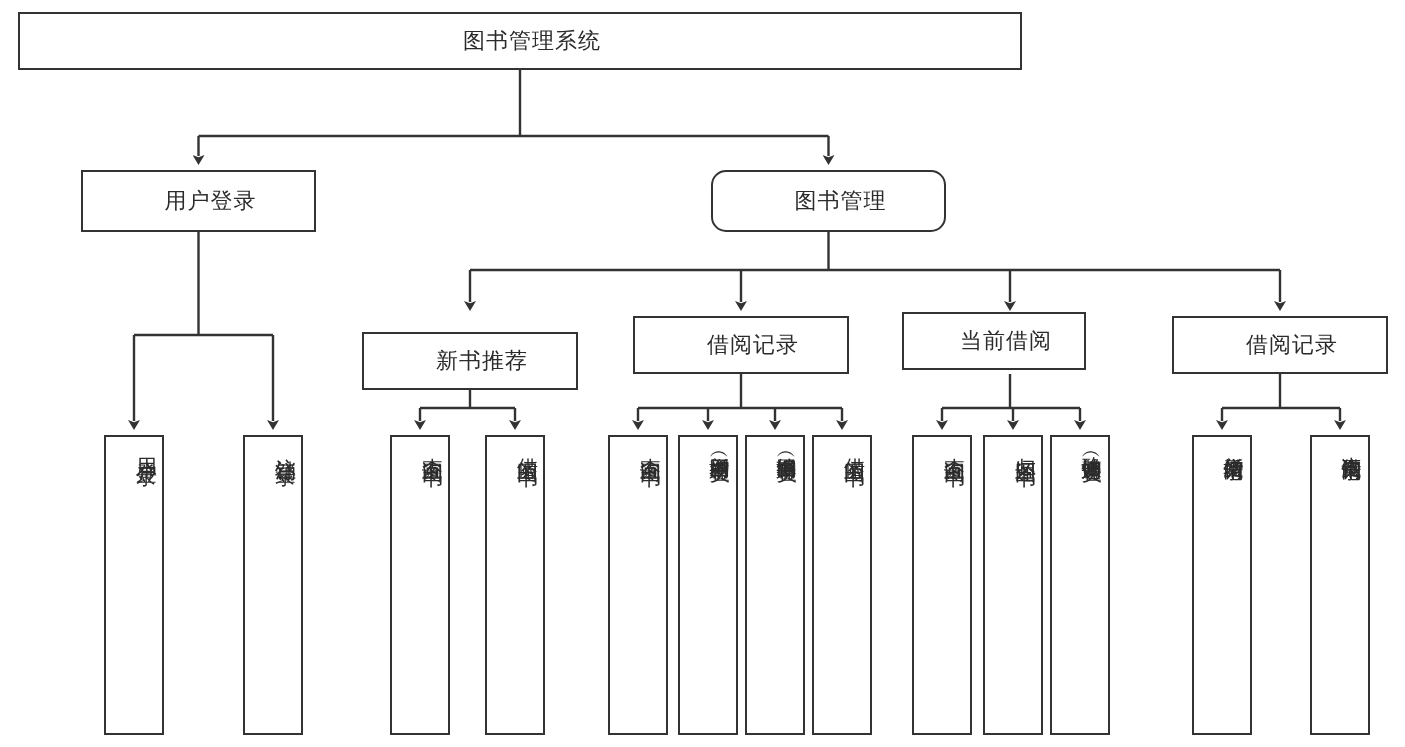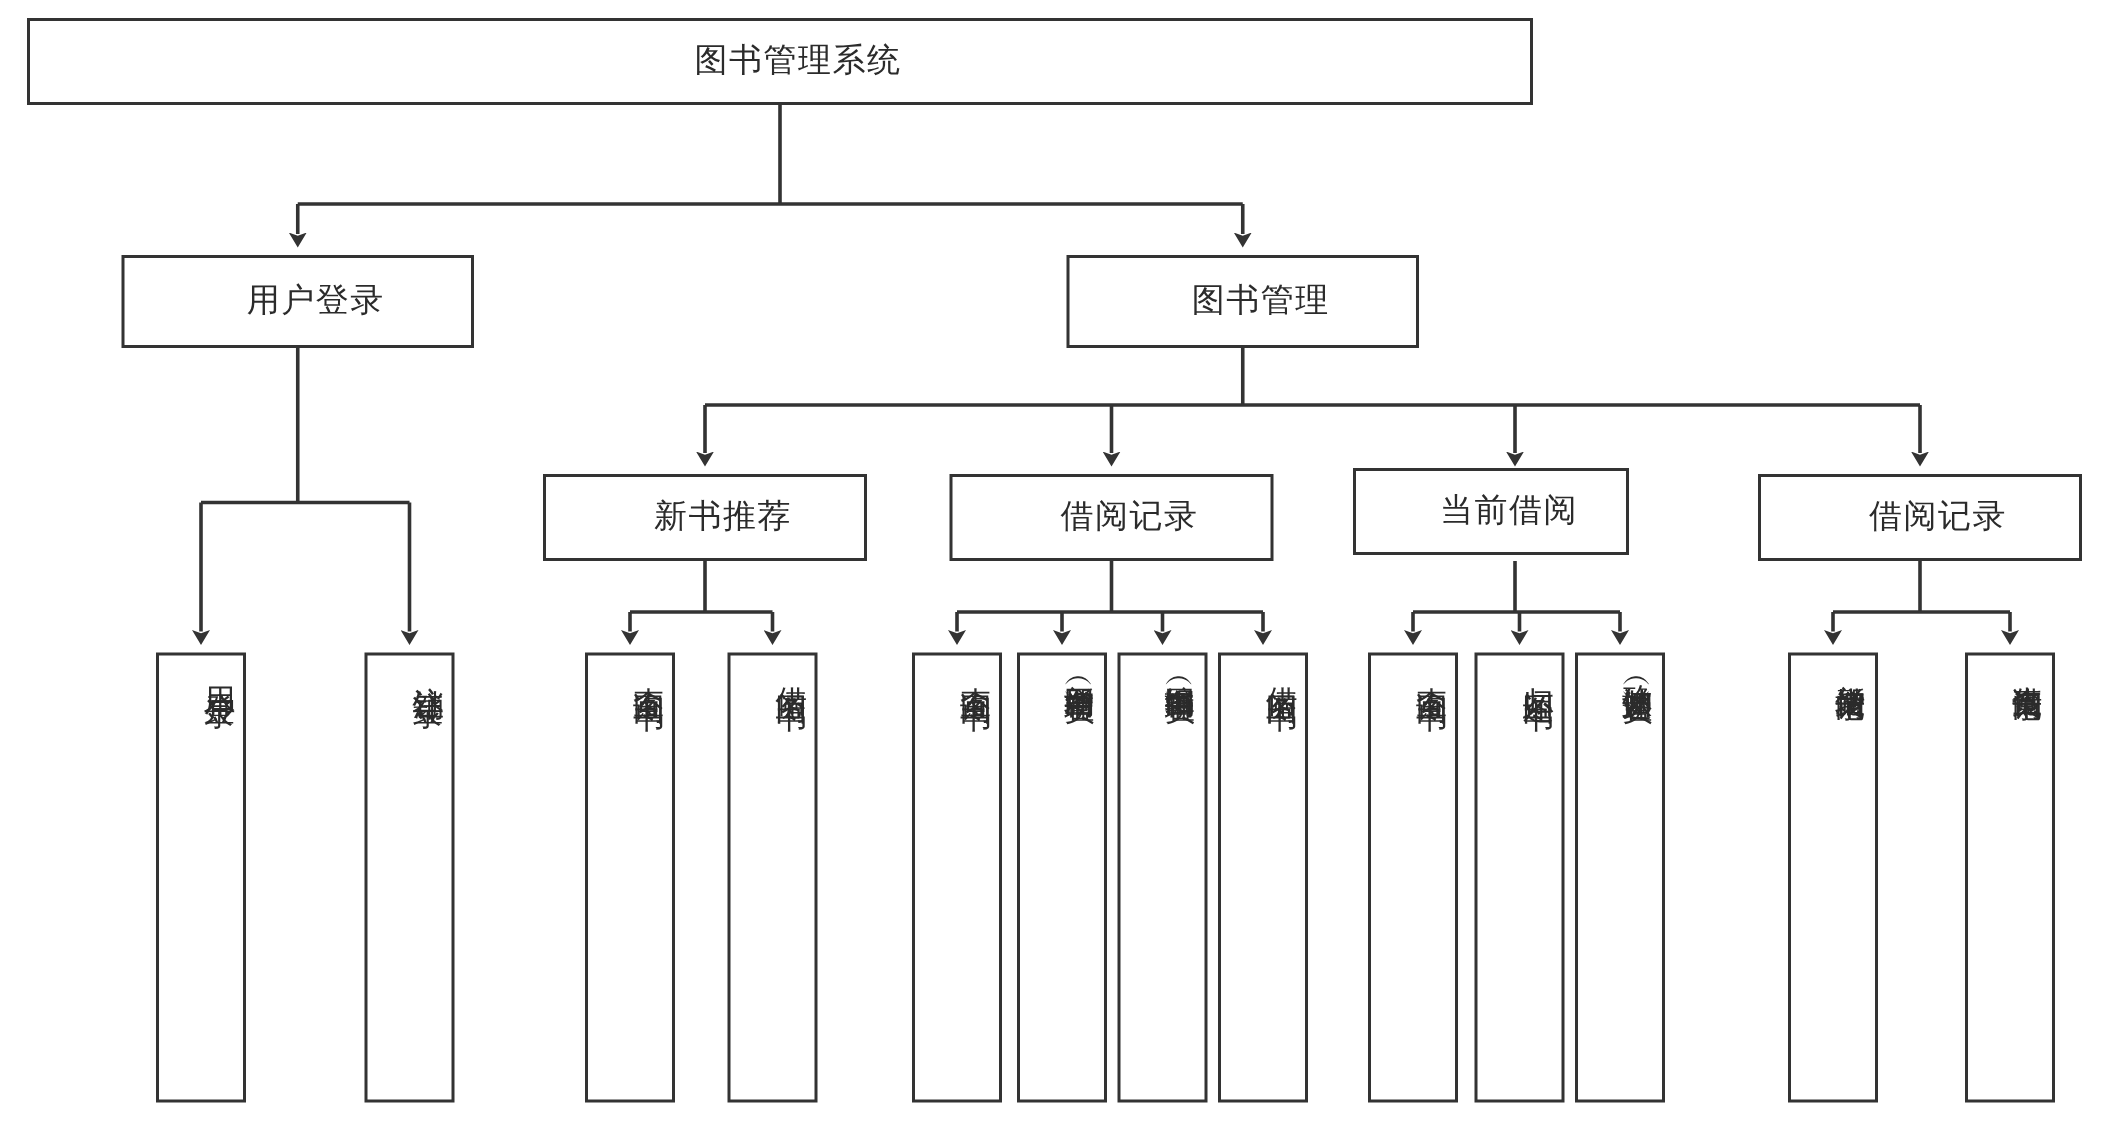--- a/index.html
+++ b/index.html
@@ -97,24 +97,24 @@
       </g>
   </svg>
 
   <div id="boxes">
       <div class="node-box" style="left: 18px; top: 12px; width: 1004px; height: 58px;">
         <span class="node-label">图书管理系统</span>
       </div>
       <div class="node-box" style="left: 81px; top: 170px; width: 235px; height: 62px;">
         <span class="node-label">用户登录</span>
       </div>
-      <div class="node-box" style="left: 711px; top: 170px; width: 235px; height: 62px;">
+      <div class="node-box" style="left: 711px; top: 170px; width: 235px; height: 62px; border-radius: 15px;">
         <span class="node-label">图书管理</span>
       </div>
-      <div class="node-box" style="left: 362px; top: 316px; width: 216px; height: 58px;">
+      <div class="node-box" style="left: 362px; top: 332px; width: 216px; height: 58px;">
         <span class="node-label">新书推荐</span>
       </div>
       <div class="node-box" style="left: 633px; top: 316px; width: 216px; height: 58px;">
         <span class="node-label">借阅记录</span>
       </div>
       <div class="node-box" style="left: 902px; top: 312px; width: 184px; height: 58px;">
         <span class="node-label">当前借阅</span>
       </div>
       <div class="node-box" style="left: 1172px; top: 316px; width: 216px; height: 58px; text-align: center;">
         <span class="node-label">借阅记录</span>

